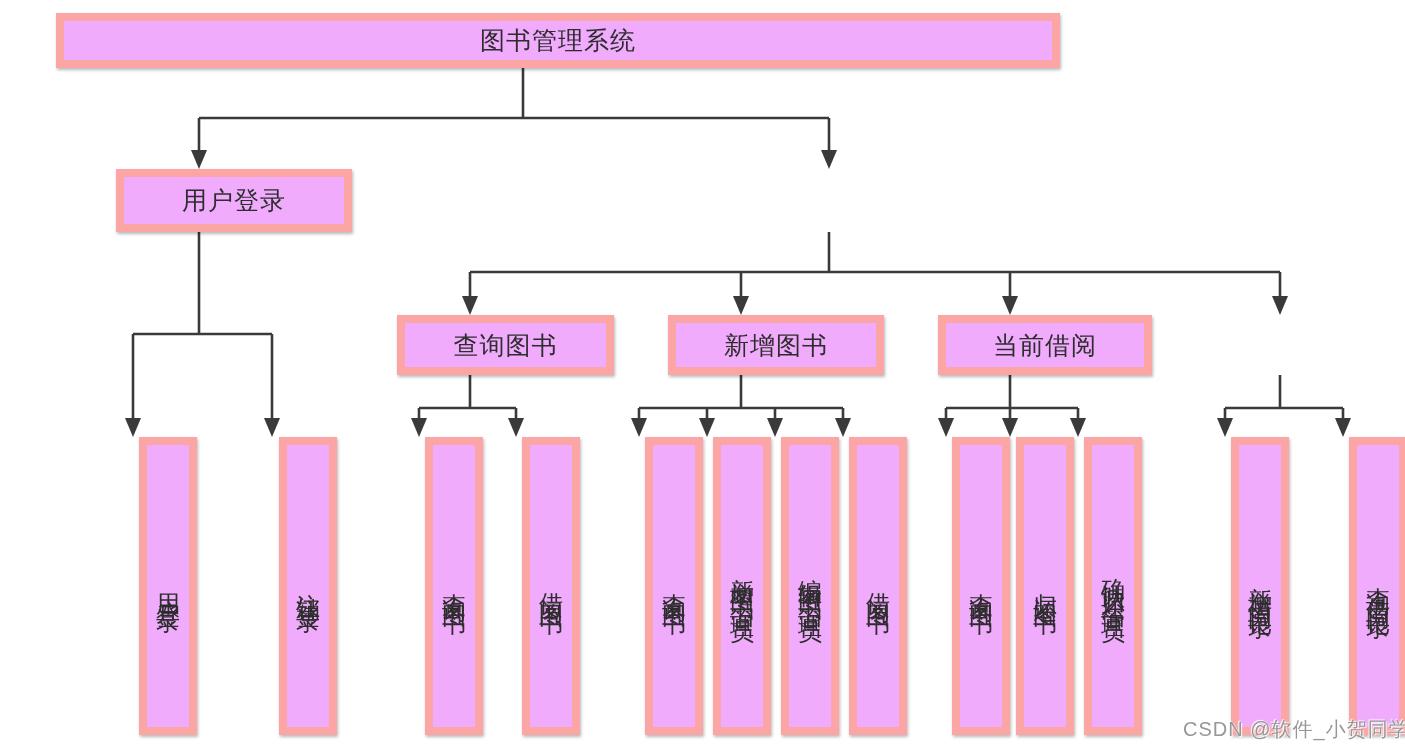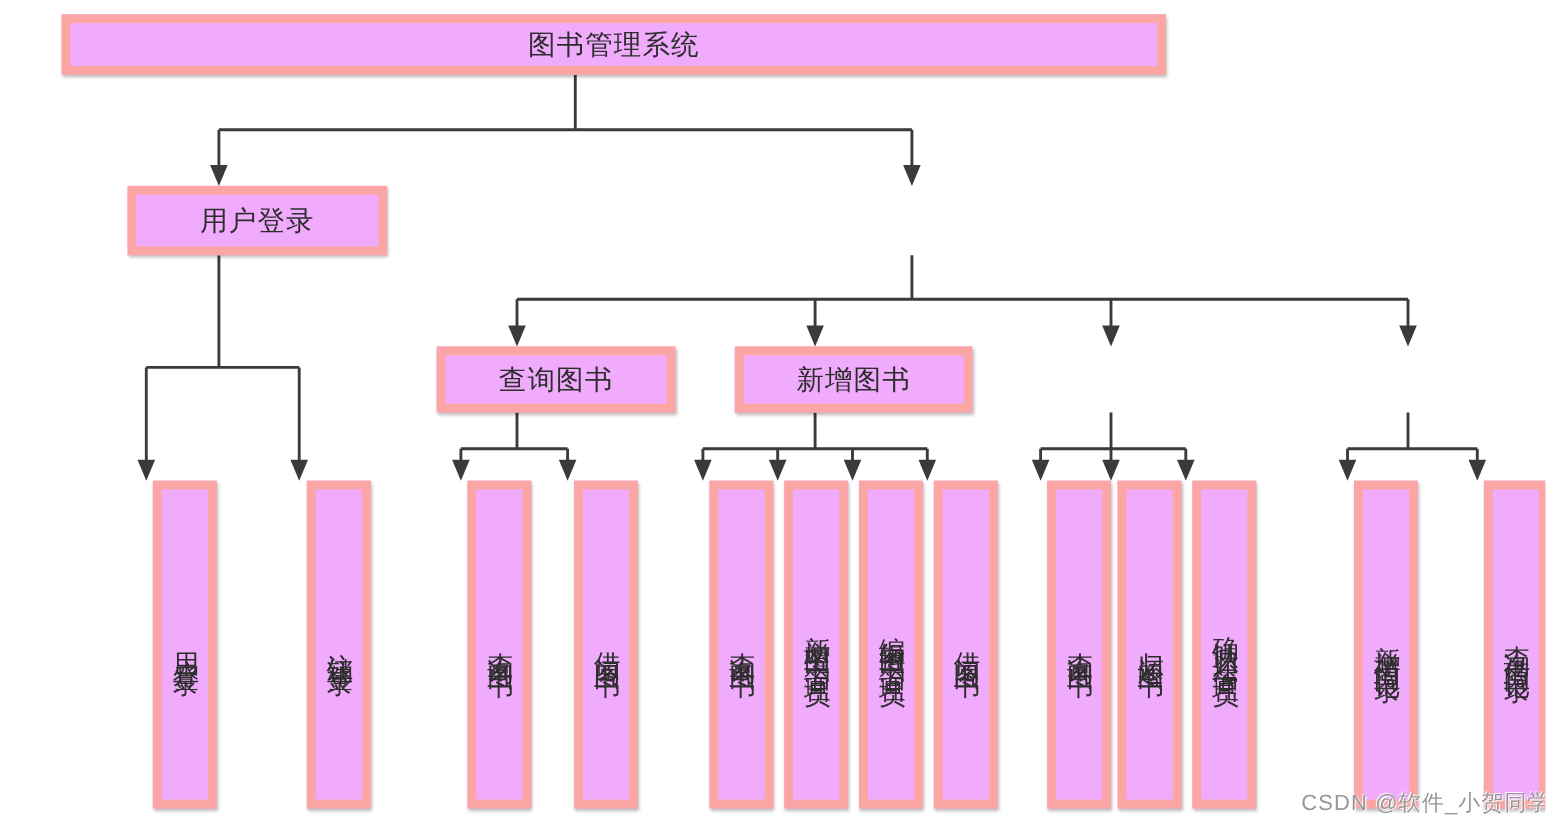--- a/index.html
+++ b/index.html
@@ -107,20 +107,23 @@
   <div class="box" style="left:81px;top:169px;width:236px;height:63px;">
     <span>用户登录</span>
   </div>
 
   <div class="box" style="left:362px;top:315px;width:217px;height:60px;">
     <span>查询图书</span>
   </div>
   <div class="box" style="left:633px;top:315px;width:216px;height:60px;">
     <span>新增图书</span>
   </div>
+  <div class="box" style="left:903px;top:315px;width:214px;height:60px;">
+    <span>当前借阅</span>
+  </div>
 
   <div class="box leaf" style="left:104px;top:437px;width:58px;height:298px;">
     <span>用户登录</span>
   </div>
   <div class="box leaf" style="left:244px;top:437px;width:58px;height:298px;">
     <span>注销登录</span>
   </div>
 
   <div class="box leaf" style="left:390px;top:437px;width:58px;height:298px;">
     <span>查询图书</span>

